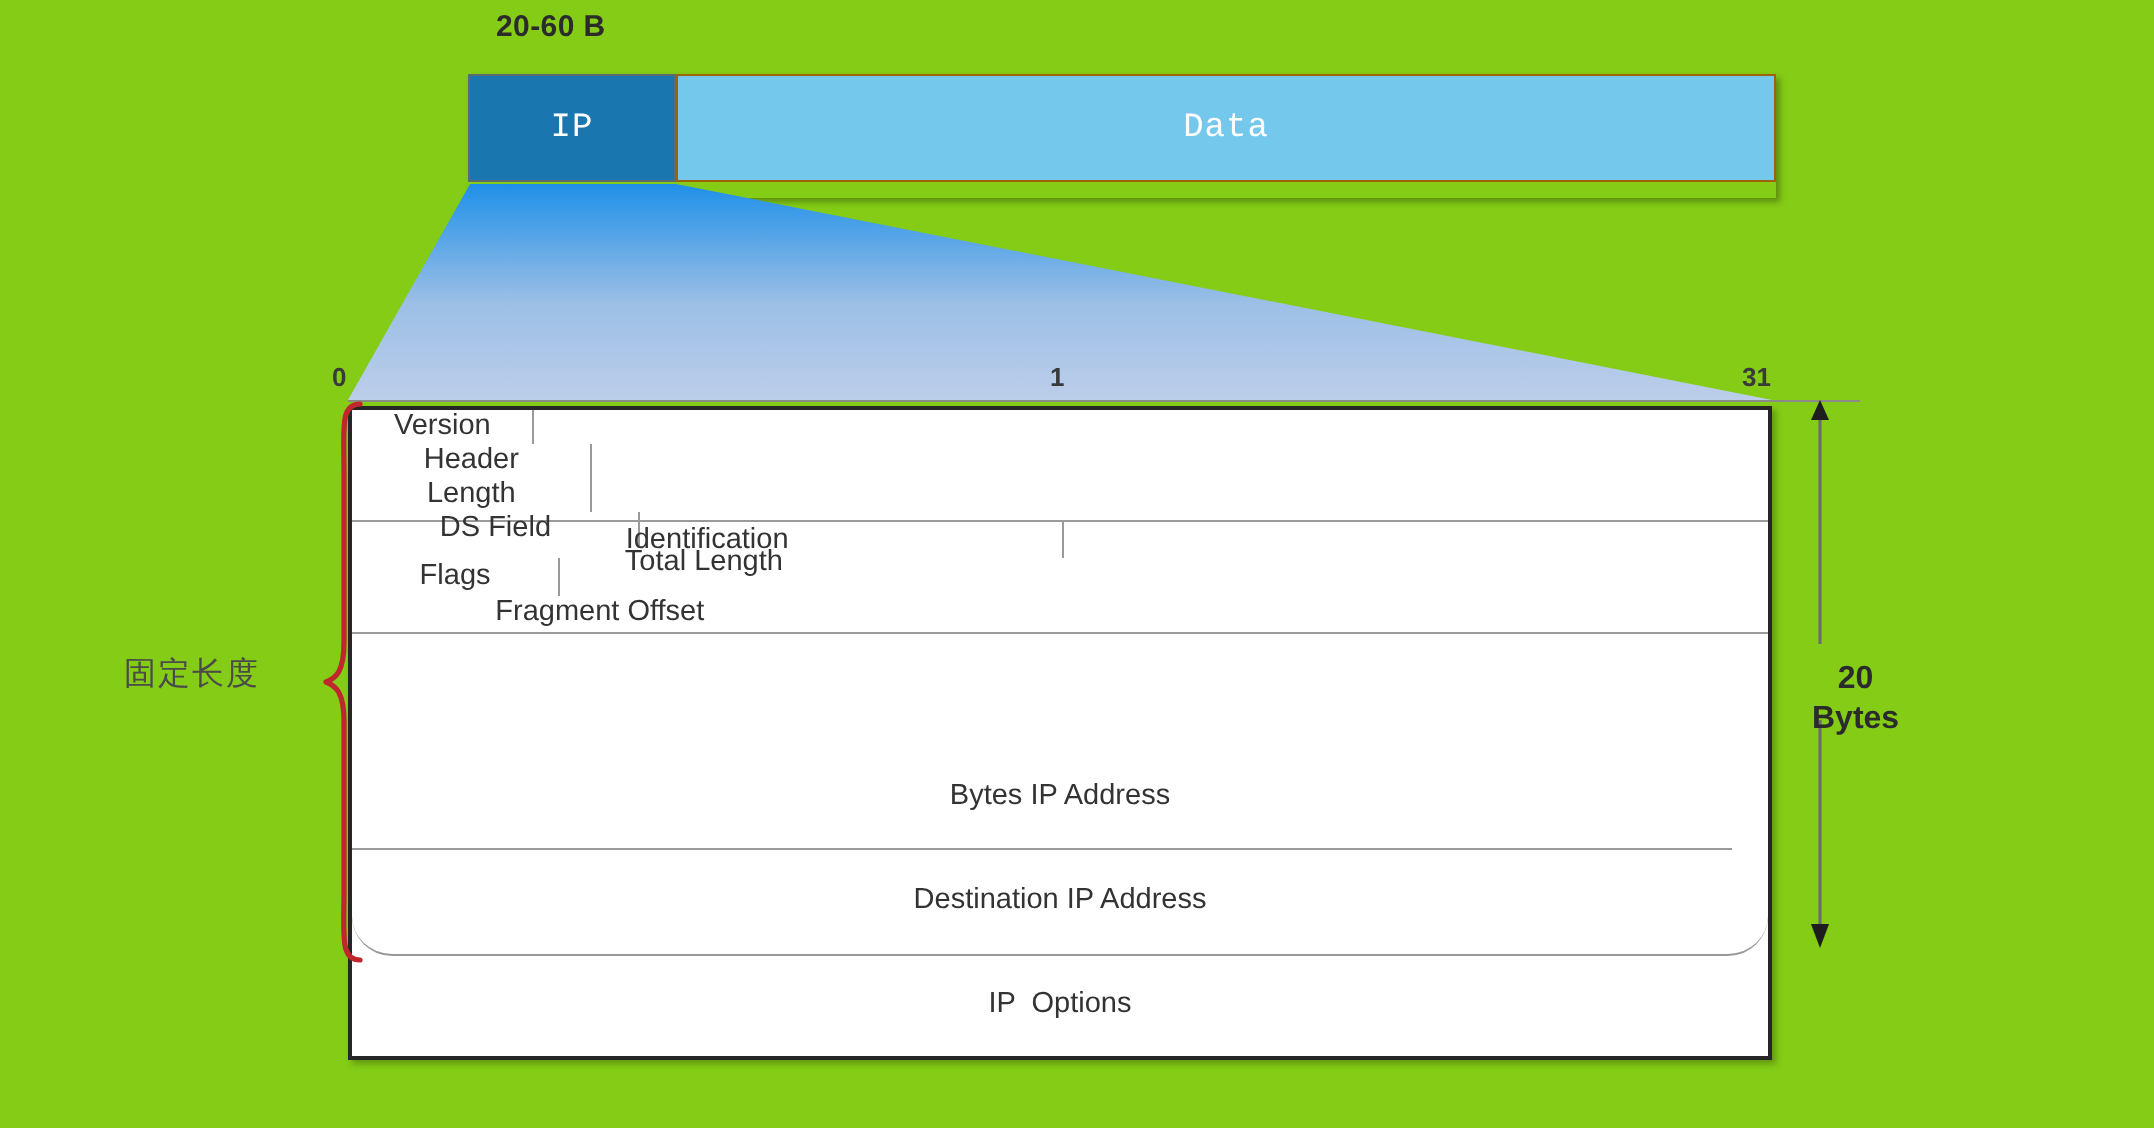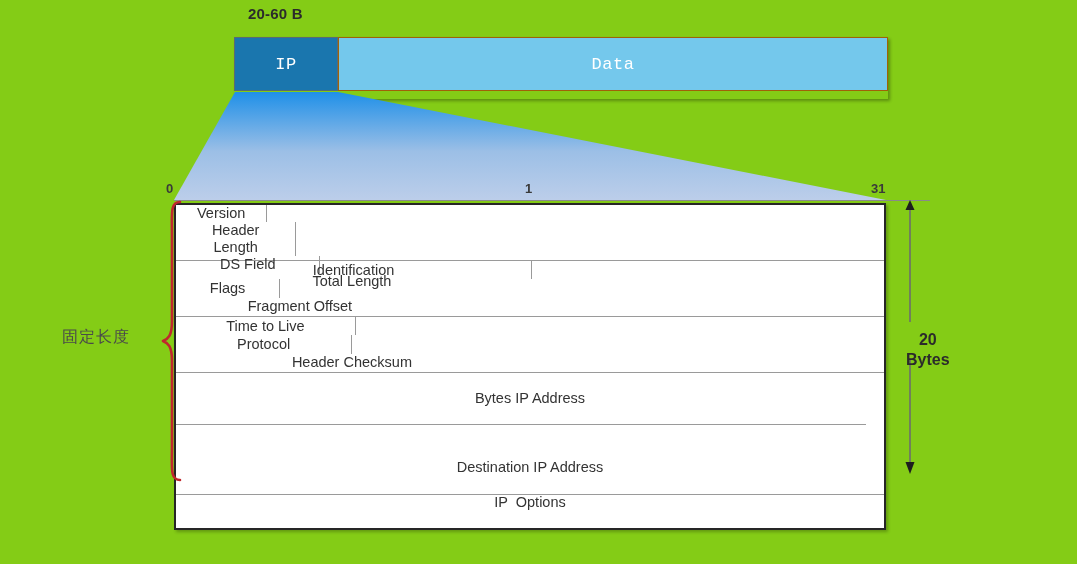--- a/index.html
+++ b/index.html
@@ -220,32 +220,27 @@
       <div class="cell vsep" style="width:20.4%;">DS Field</div>
       <div class="cell" style="width:49.7%;">Total Length</div>
     </div>
 
     <div class="hrow hsep" style="top:56px;height:56px;">
       <div class="cell vsep" style="width:50.3%;">Identification</div>
       <div class="cell vsep" style="width:14.7%;">Flags</div>
       <div class="cell" style="width:35.0%;">Fragment Offset</div>
     </div>
 
-    <div class="hrow hsep" style="top:112px;height:56px;">
-      <div class="cell vsep" style="width:25.4%;">Time to Live</div>
-      <div class="cell vsep" style="width:24.9%;">Protocol</div>
-      <div class="cell" style="width:49.7%;">Header Checksum</div>
-    </div>
 
     <div class="hrow" style="top:168px;height:51px;">
       <div class="cell" style="width:100%;">Bytes IP Address</div>
     </div>
     <div class="partial-sep" style="top:219px;"></div>
 
-    <div class="hrow hsep" style="top:236px;height:54px;">
+    <div class="hrow hsep" style="top:219px;height:54px;border-radius:20px;">
       <div class="cell" style="width:100%;">Destination IP Address</div>
     </div>
 
     <div class="hrow" style="top:273px;height:49px;">
       <div class="cell" style="width:100%;white-space:pre;">IP  Options</div>
     </div>
 
   </div>
 
   <svg class="brace-svg" viewBox="0 0 36 290" preserveAspectRatio="none">

